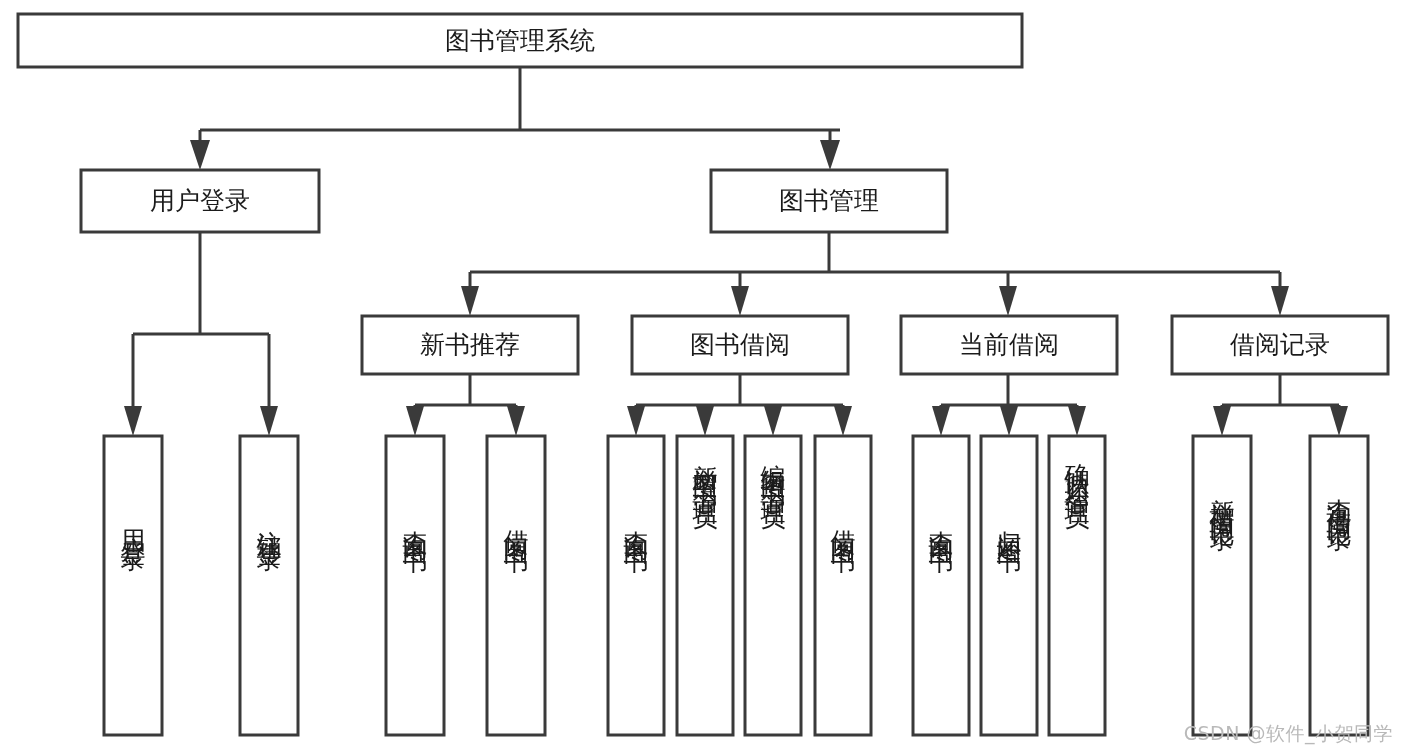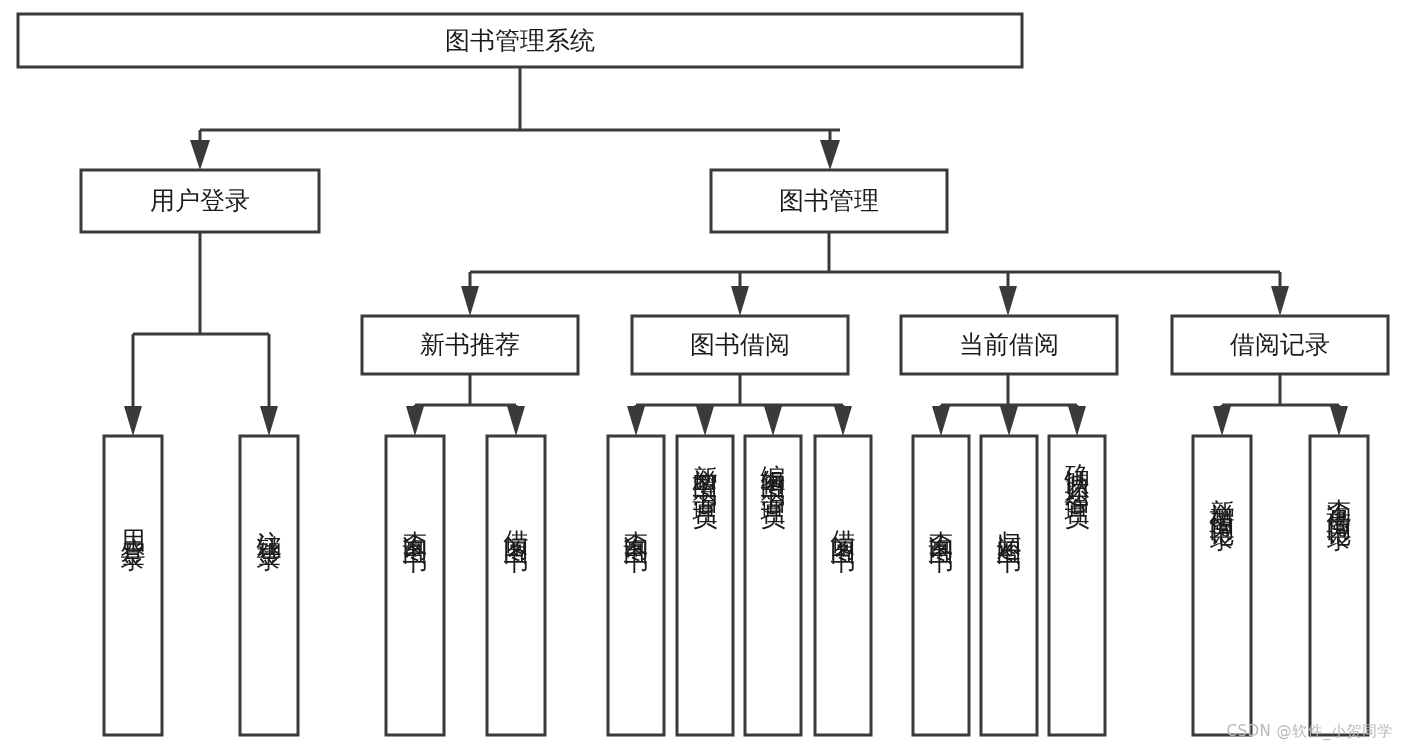--- a/index.html
+++ b/index.html
@@ -61,23 +61,23 @@
     font-family: "DejaVu Sans", "Liberation Sans", sans-serif;
     font-size: 25px;
     line-height: 1;
     letter-spacing: 6px;
     color: #1b1b1b;
     white-space: nowrap;
   }
   .watermark {
     position: absolute;
     right: 12px;
-    bottom: 6px;
-    font-family: "DejaVu Sans", "Liberation Sans", sans-serif;
-    font-size: 15px;
+    bottom: 0;
+    font-family: "DejaVu Sans", "Liberation Sans", sans-serif;
+    font-size: 19px;
     color: #b9b9b9;
     letter-spacing: 0.5px;
     white-space: nowrap;
   }
 </style>
 </head>
 <body>
 
 <div id="diagram-root">
 

